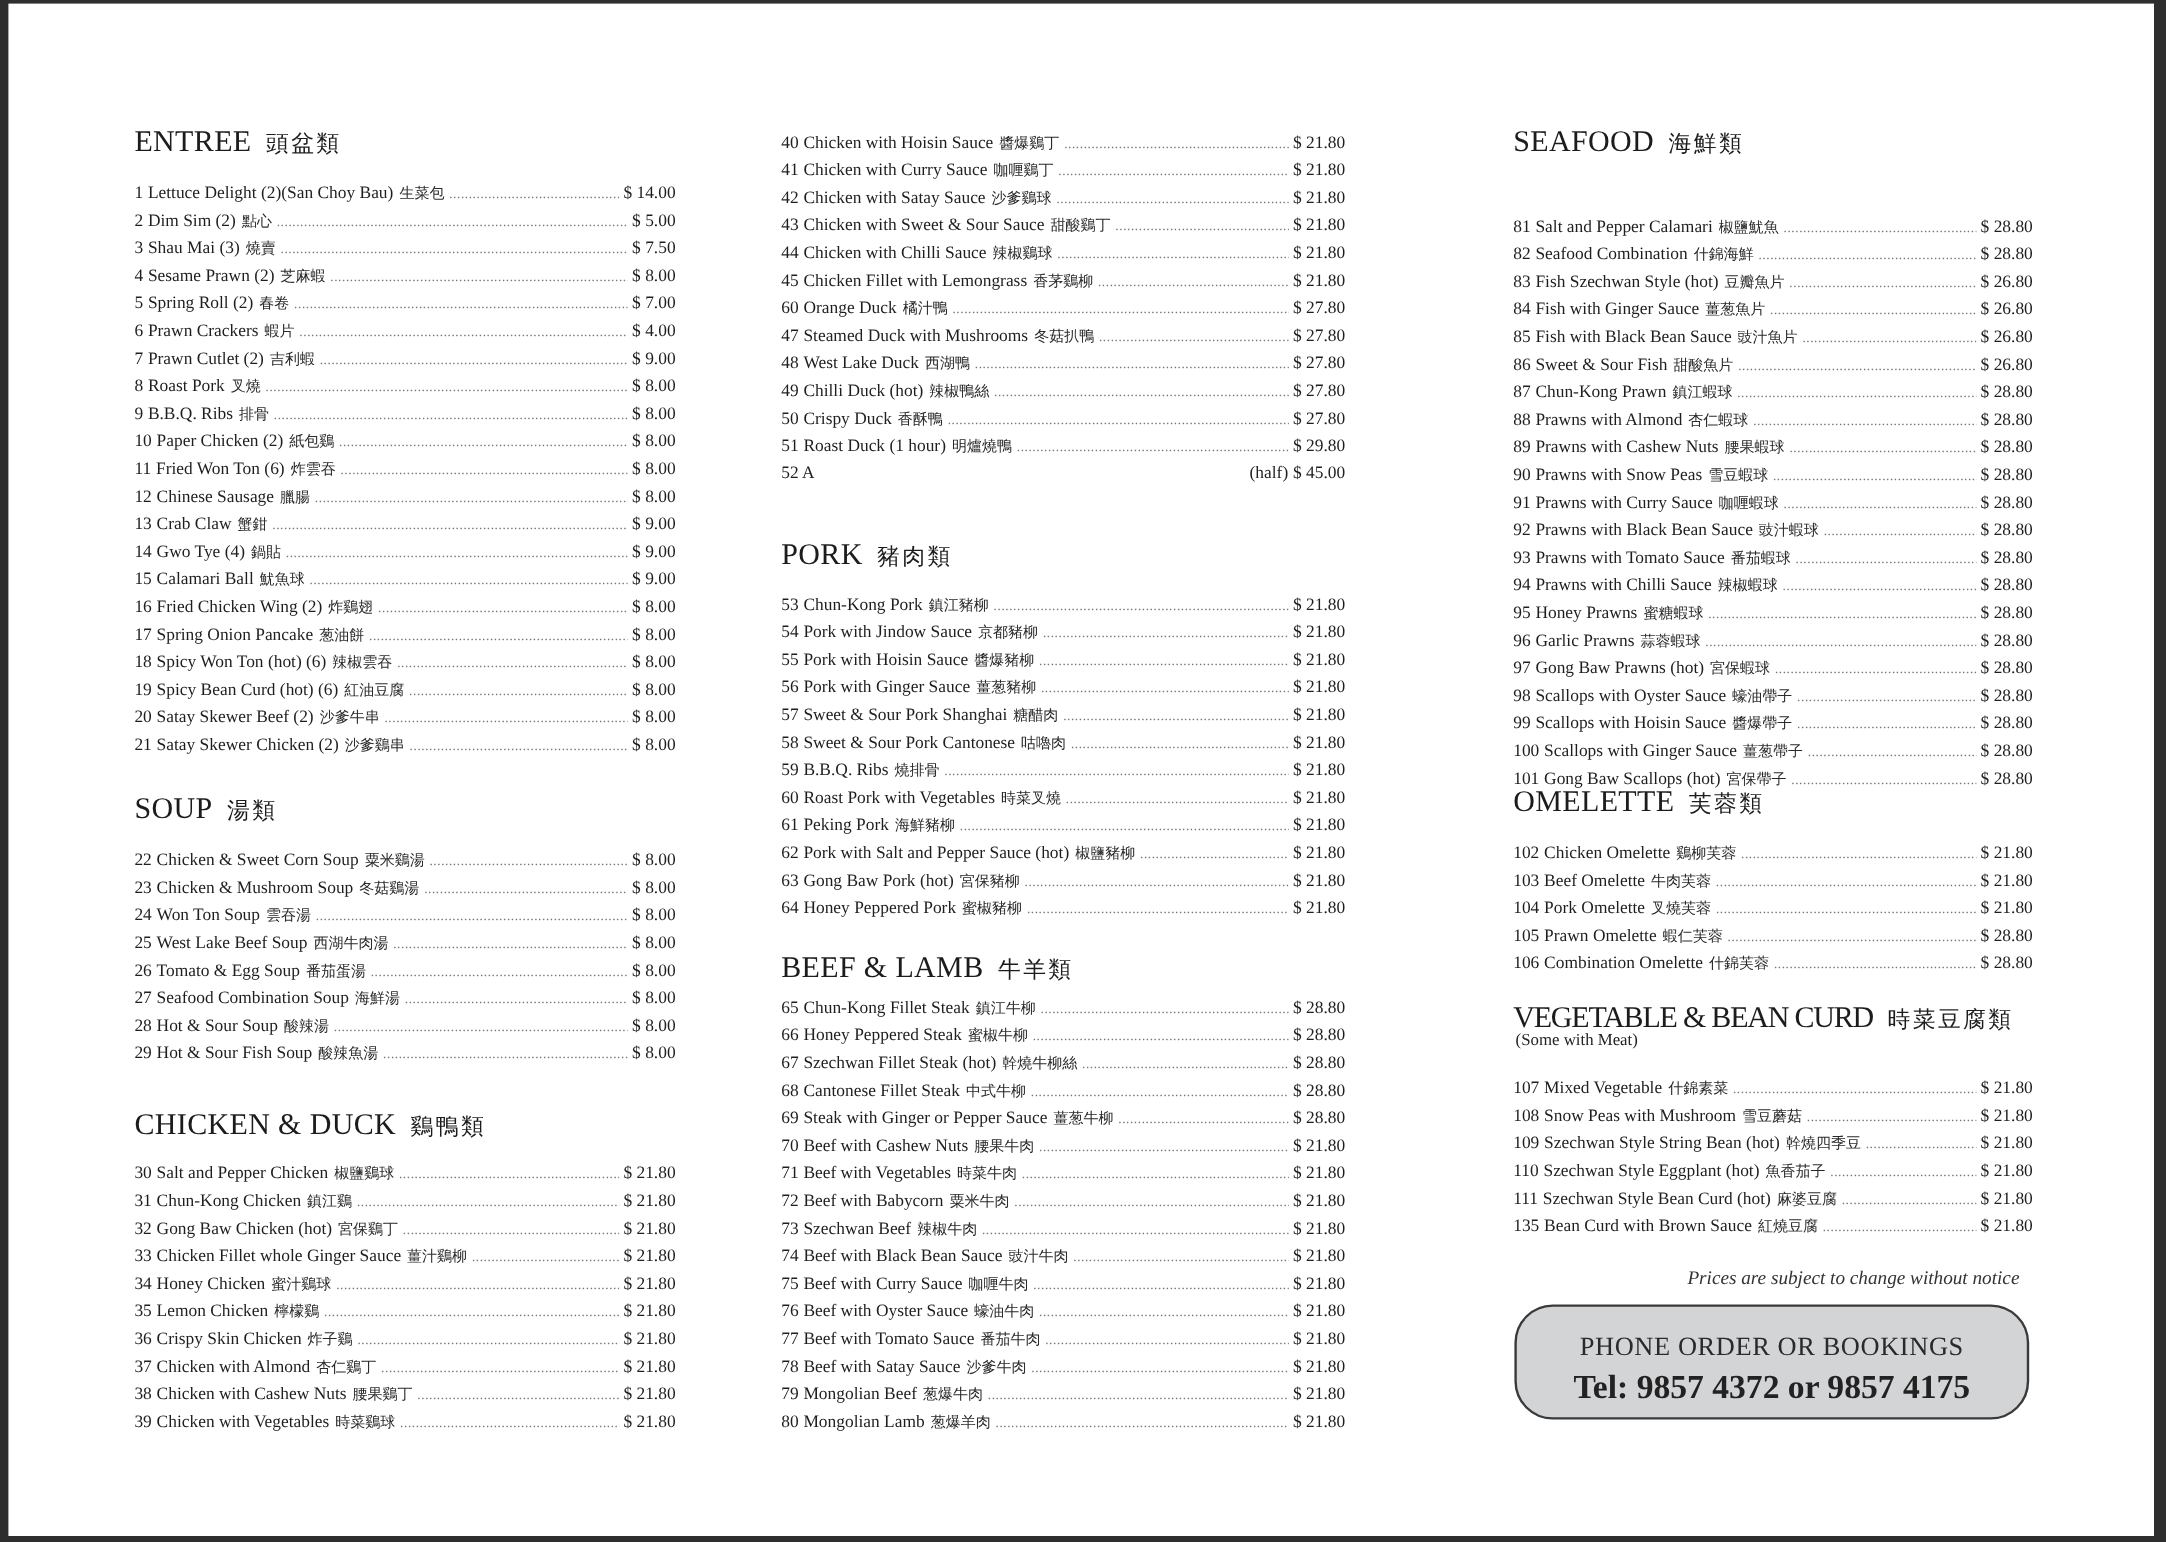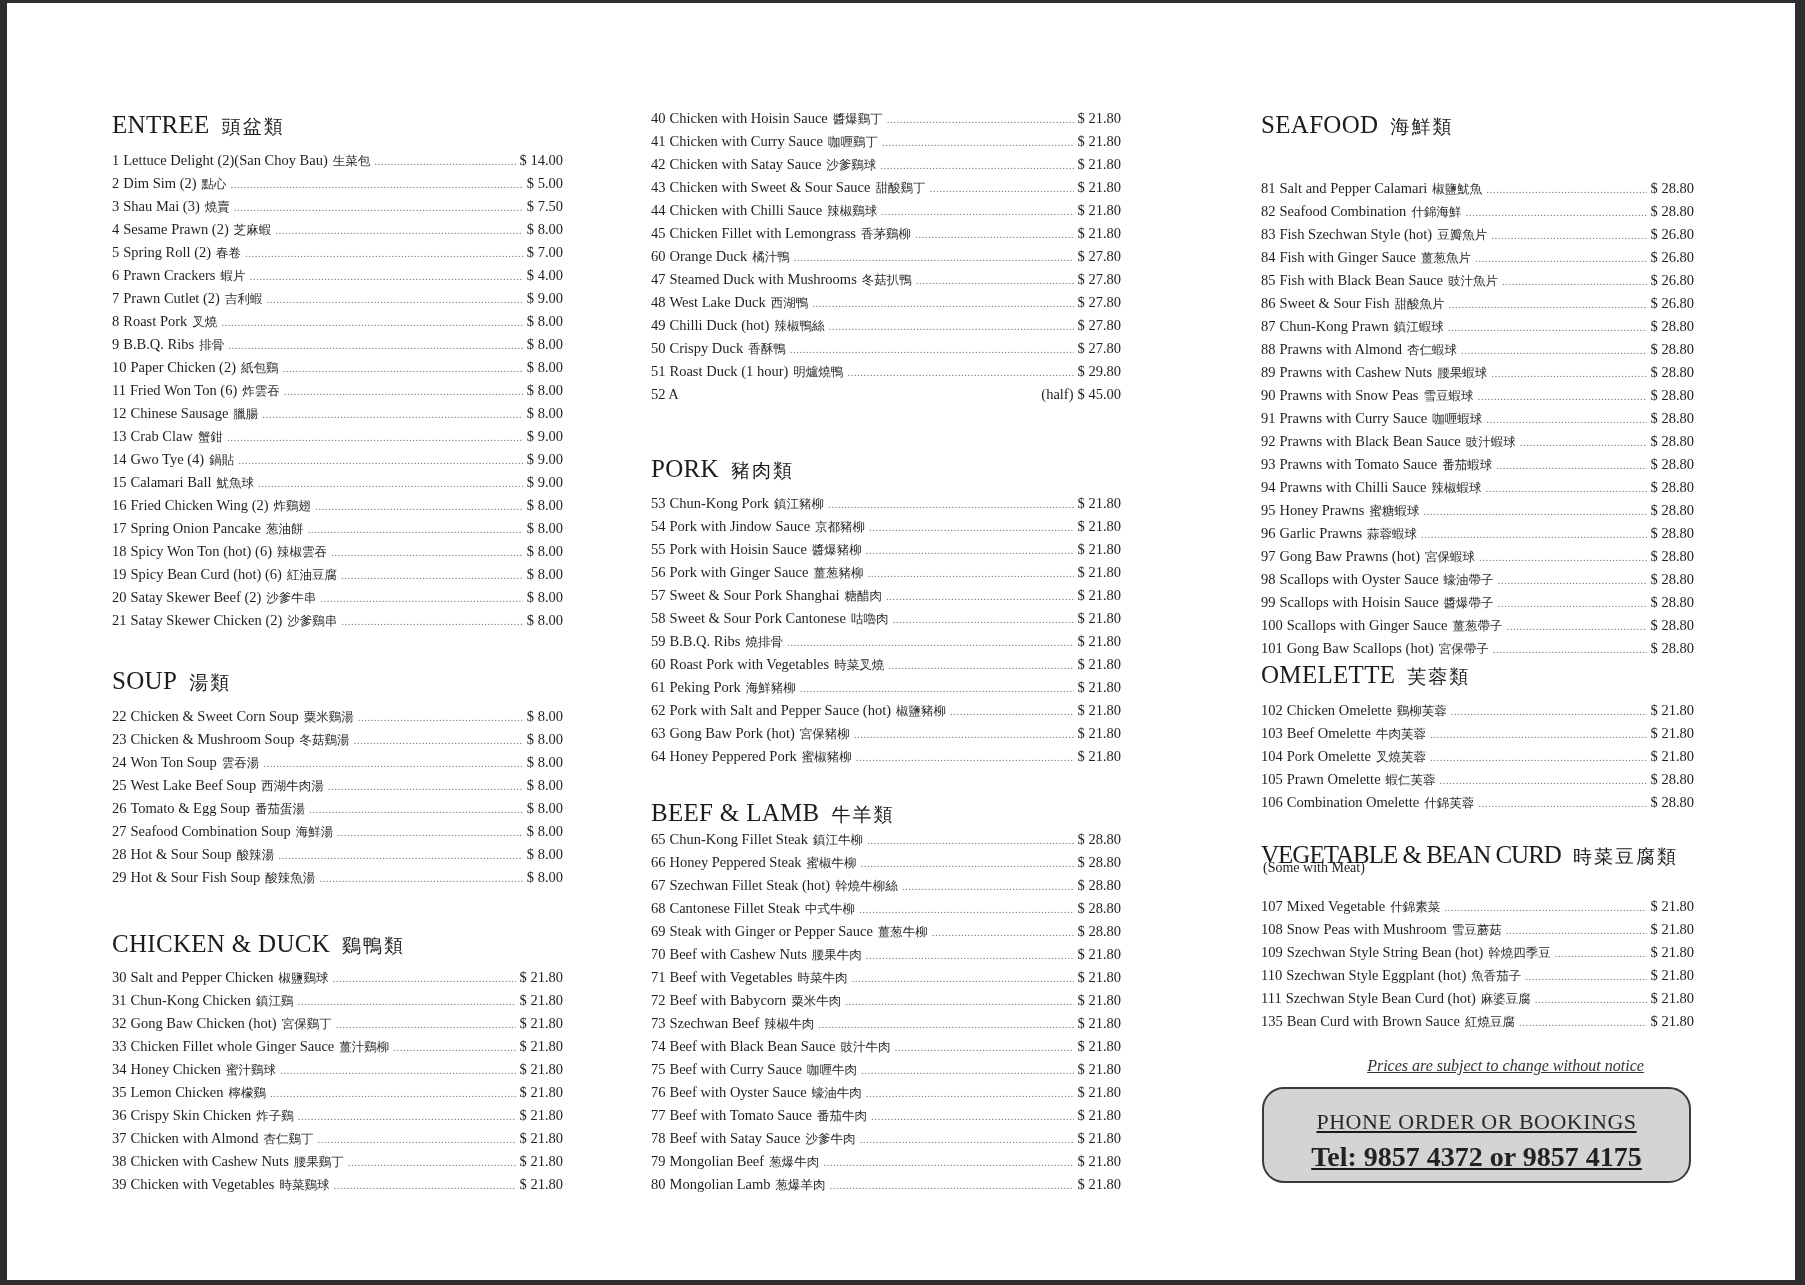--- a/index.html
+++ b/index.html
@@ -1,35 +1,35 @@
 <!DOCTYPE html>
 <html><head>
 <meta charset="utf-8">
 <style>
   html, body { margin:0; padding:0; }
   body { width:1805px; height:1285px; background:#2e2e2e; position:relative; overflow:hidden;
          font-family:"Liberation Serif","DejaVu Serif",serif; color:#1a1a1a; }
   .page { position:absolute; left:7px; top:3px; width:1788px; height:1277px; background:#ffffff; }
   .col { position:absolute; }
-  .heading { position:absolute; font-size:25px; letter-spacing:0.3px; white-space:nowrap; line-height:40px; color:#1c1c1c; }
+  .heading { position:absolute; font-size:25px; letter-spacing:0.3px; white-space:nowrap; line-height:27px; color:#1c1c1c; }
   .heading .zh { font-size:19px; margin-left:12px; font-family:"DejaVu Sans",sans-serif; letter-spacing:2px; }
   .subheading { position:absolute; font-size:14px; line-height:16px; color:#222; }
   .items { position:absolute; left:0; right:0; }
   .row { display:flex; align-items:baseline; height:23px; font-size:14.5px; line-height:23px; white-space:nowrap; color:#1e1e1e; }
   .row .num { flex:0 0 auto; margin-right:4px; }
   .row .name { flex:0 0 auto; }
   .row .zh { flex:0 0 auto; font-size:12.5px; margin-left:5px; font-family:"DejaVu Sans",sans-serif; color:#2a2a2a; }
   .row .dots { flex:1 1 auto; overflow:hidden; margin:0 4px; color:#777; font-size:11px; letter-spacing:0.5px; }
   .row .dots::before { content:"..........................................................................................................................................................................................................."; }
   .row .dots.empty::before { content:""; }
   .row .note { flex:0 0 auto; margin-right:4px; }
   .row .price { flex:0 0 auto; text-align:right; }
   .notice { position:absolute; left:1262px; top:1057px; width:431px; text-align:center; font-style:italic; font-size:16px; color:#333; }
   .phonebox { position:absolute; left:1262px; top:1087px; width:429px; height:96px; background:#d3d4d6;
-              border:2px solid #3a3a3a; border-radius:22px; box-sizing:border-box; text-align:center;text-decoration:underline; }
+              border:2px solid #3a3a3a; border-radius:32px; box-sizing:border-box; text-align:center; }
   .phonebox .l1 { margin-top:20px; font-size:22px; letter-spacing:0.5px; color:#2a2a2a; }
   .phonebox .l2 { margin-top:6px; font-size:28px; font-weight:bold; color:#222; }
 </style>
 </head>
 <body>
 
 <div class="page">
 
   <div class="col" style="left:105px; top:0; width:451px; height:1270px;">
     <div class="heading" style="top:102px;">
@@ -867,19 +867,19 @@
         <div class="row">
           <span class="num">135</span>
           <span class="name">Bean Curd with Brown Sauce</span>
           <span class="zh">紅燒豆腐</span>
           <span class="dots"></span>
           <span class="price">$ 21.80</span>
         </div>
       </div>
   </div>
 
-  <div class="notice" style="left:1283px; top:1054px;text-decoration:underline;">Prices are subject to change without notice</div>
+  <div class="notice" style="left:1322px; top:1054px;">Prices are subject to change without notice</div>
 
   <div class="phonebox" style="left:1255px; top:1084px;">
     <div class="l1">PHONE ORDER OR BOOKINGS</div>
     <div class="l2">Tel: 9857 4372 or 9857 4175</div>
   </div>
 </div>
 
 </body></html>

